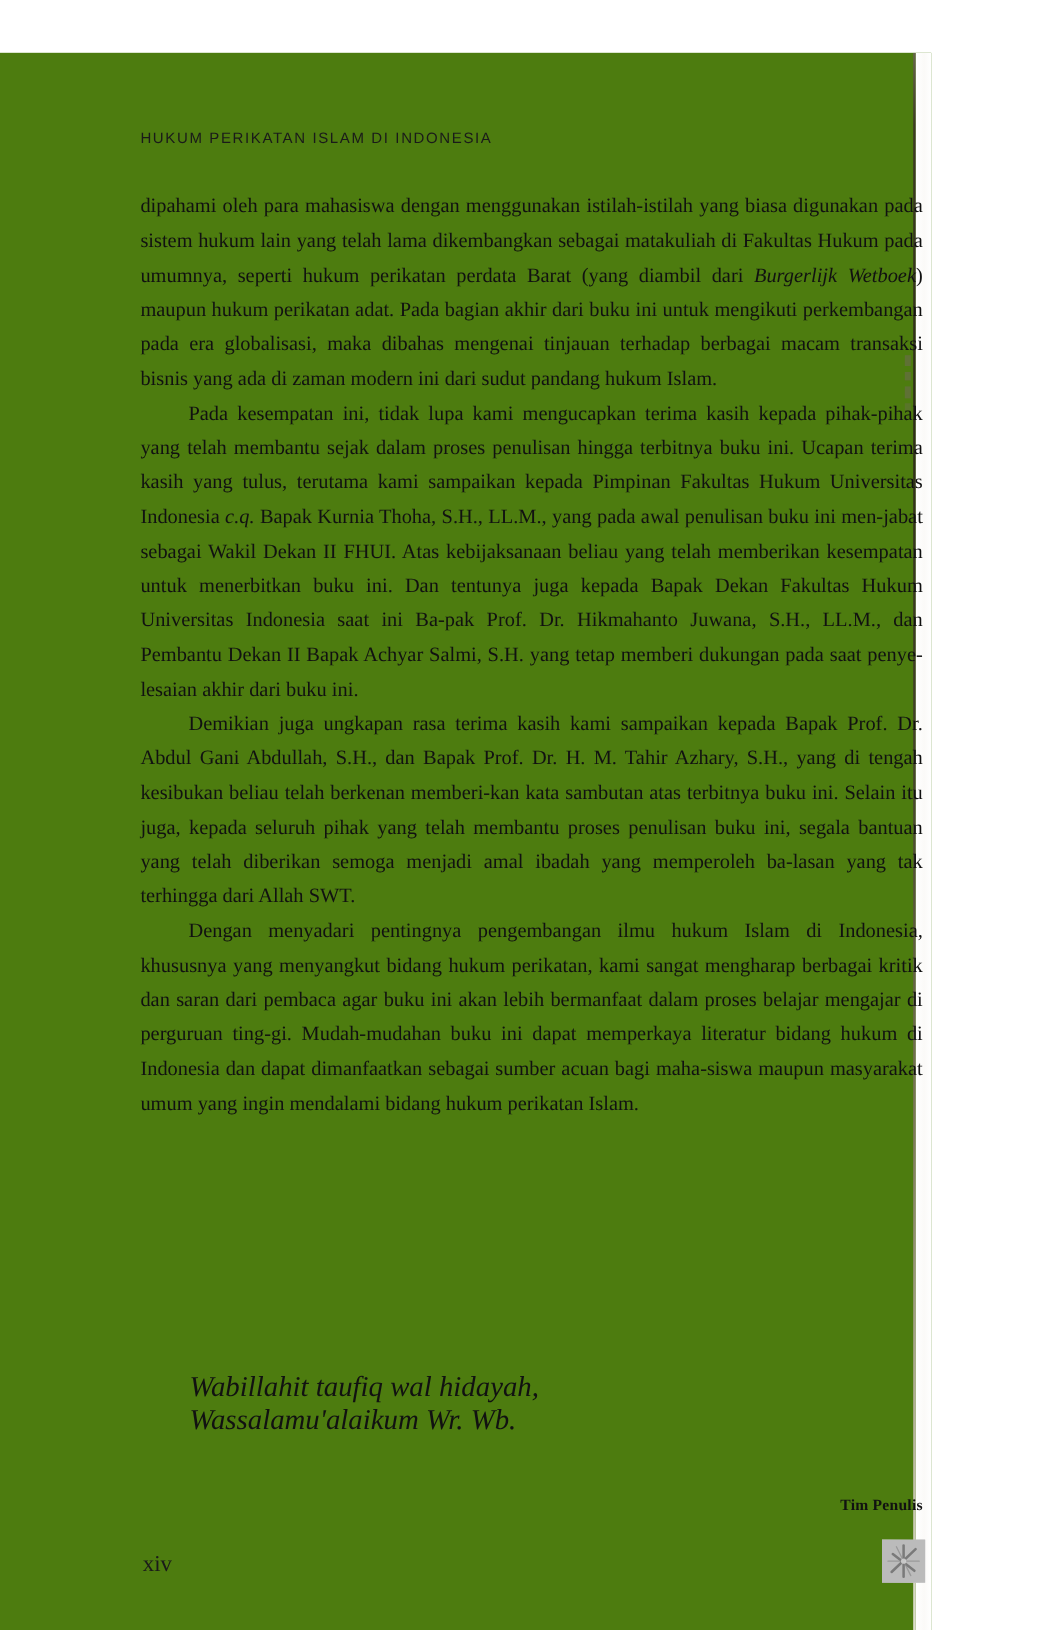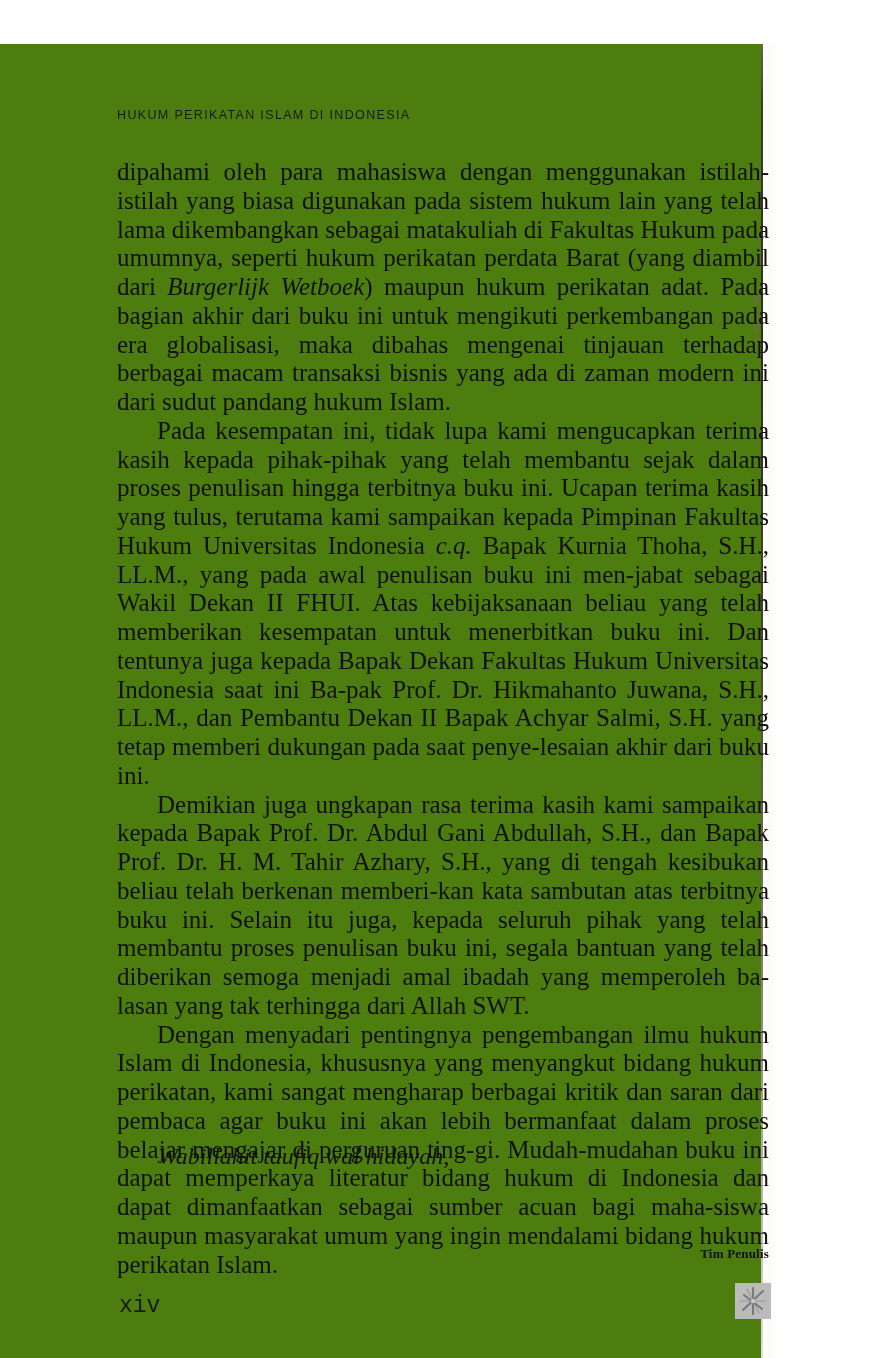--- a/index.html
+++ b/index.html
@@ -69,21 +69,21 @@
   
   .textblock {
     position: absolute;
     left: 117px;
     top: 114px;
     width: 652px;
   }
 
   p.body {
     margin: 0;
-    font-size: 25px;
+    font-size: 17px;
     line-height: 28.75px;
     text-align: justify;
     text-justify: inter-word;
     hyphens: manual;
     -webkit-hyphens: manual;
   }
   p.body.indent {
     text-indent: 40px;
   }
 
@@ -111,22 +111,22 @@
     font-size: 13px;
     font-weight: bold;
     letter-spacing: 0.2px;
   }
 
   
   .folio {
     position: absolute;
     left: 119px;
     top: 1249px;
-    font-family: Liberation Mono, monospace;
-    font-size: 23px;
+    font-family: Liberation Serif, serif;
+    font-size: 19px;
     color: #1a1a1a;
   }
 
   .colophon-mark {
     position: absolute;
     left: 735px;
     top: 1239px;
     width: 36px;
     height: 36px;
     background: #b9b9b9;
@@ -157,20 +157,21 @@
     <p class="body indent"><span>Pada kesempatan ini, tidak lupa kami mengucapkan terima kasih kepada pihak-pihak yang telah membantu sejak dalam proses penulisan hingga terbitnya buku ini. Ucapan terima kasih yang tulus, terutama kami sampaikan kepada Pimpinan Fakultas Hukum Universitas Indonesia </span><i>c.q.</i><span> Bapak Kurnia Thoha, S.H., LL.M., yang pada awal penulisan buku ini men-jabat sebagai Wakil Dekan II FHUI. Atas kebijaksanaan beliau yang telah memberikan kesempatan untuk menerbitkan buku ini. Dan tentunya juga kepada Bapak Dekan Fakultas Hukum Universitas Indonesia saat ini Ba-pak Prof. Dr. Hikmahanto Juwana, S.H., LL.M., dan Pembantu Dekan II Bapak Achyar Salmi, S.H. yang tetap memberi dukungan pada saat penye-lesaian akhir dari buku ini.</span></p>
 
     <p class="body indent">Demikian juga ungkapan rasa terima kasih kami sampaikan kepada Bapak Prof. Dr. Abdul Gani Abdullah, S.H., dan Bapak Prof. Dr. H. M. Tahir Azhary, S.H., yang di tengah kesibukan beliau telah berkenan memberi-kan kata sambutan atas terbitnya buku ini. Selain itu juga, kepada seluruh pihak yang telah membantu proses penulisan buku ini, segala bantuan yang telah diberikan semoga menjadi amal ibadah yang memperoleh ba-lasan yang tak terhingga dari Allah SWT.</p>
 
     <p class="body indent">Dengan menyadari pentingnya pengembangan ilmu hukum Islam di Indonesia, khususnya yang menyangkut bidang hukum perikatan, kami sangat mengharap berbagai kritik dan saran dari pembaca agar buku ini akan lebih bermanfaat dalam proses belajar mengajar di perguruan ting-gi. Mudah-mudahan buku ini dapat memperkaya literatur bidang hukum di Indonesia dan dapat dimanfaatkan sebagai sumber acuan bagi maha-siswa maupun masyarakat umum yang ingin mendalami bidang hukum perikatan Islam.</p>
 
   </div>
 
   <div class="closing">
     <div>Wabillahit taufiq wal hidayah,</div>
+    <div>Wassalamu'alaikum Wr. Wb.</div>
   </div>
 
   <div class="signature">Tim Penulis</div>
 
   <div class="folio">xiv</div>
 
   <div class="colophon-mark">
     <svg width="36" height="36" viewBox="0 0 36 36" aria-hidden="true">
       <rect x="0" y="0" width="36" height="36" fill="#b5b5b5"></rect>
       <rect x="0" y="0" width="36" height="36" fill="#c6c6c6" opacity="0.35"></rect>

